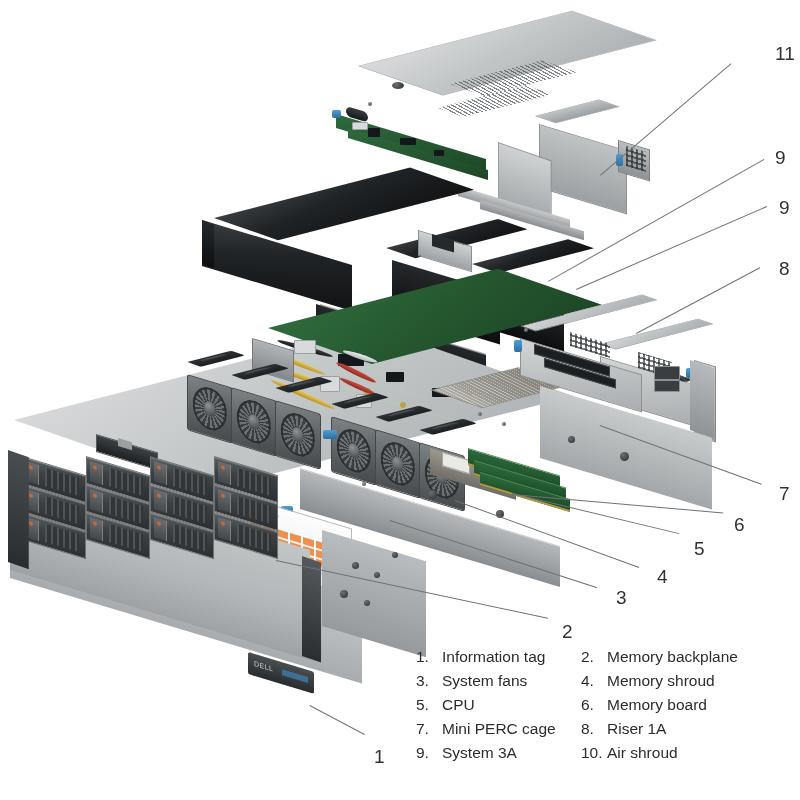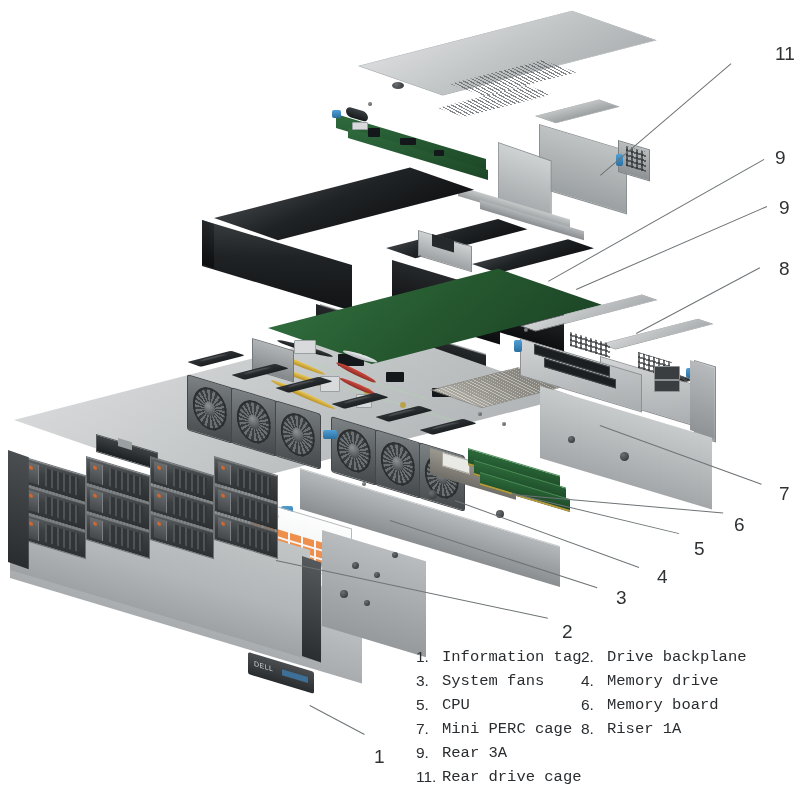--- a/index.html
+++ b/index.html
@@ -41,21 +41,21 @@
     font-size:15.5px;
     color:#2a2d30;
   }
   .legend-row{display:flex;width:100%;height:24px;align-items:flex-start;}
   .legend-cell{display:flex;align-items:flex-start;}
   .legend-cell.left{width:165px;}
   .legend-cell.right{width:200px;}
   .legend-idx{
     width:26px;flex:0 0 26px;text-align:left;
   }
-  .legend-label{white-space:nowrap;font-family:Liberation Mono, monospace;}
+  .legend-label{white-space:nowrap;}
 
   
   .bay{
     position:absolute;
     background:linear-gradient(170deg,#5c5f61 0%,#3c4042 40%,#2c2f31 100%);
     border:1px solid #6d7174;
     box-shadow:inset 0 1px 0 rgba(255,255,255,.18);
   }
   .bay-handle{
     position:absolute;left:3px;top:3px;width:12px;height:calc(100% - 6px);
@@ -722,31 +722,31 @@
   </div>
 
   <div id="legend">
     <div class="legend-row">
       <div class="legend-cell left">
         <span class="legend-idx">1.</span>
         <span class="legend-label">Information tag</span>
       </div>
       <div class="legend-cell right">
         <span class="legend-idx">2.</span>
-        <span class="legend-label">Drive backplane</span>
+        <span class="legend-label">Memory backplane</span>
       </div>
     </div>
     <div class="legend-row">
       <div class="legend-cell left">
         <span class="legend-idx">3.</span>
         <span class="legend-label">System fans</span>
       </div>
       <div class="legend-cell right">
         <span class="legend-idx">4.</span>
-        <span class="legend-label">Memory drive</span>
+        <span class="legend-label">Memory shroud</span>
       </div>
     </div>
     <div class="legend-row">
       <div class="legend-cell left">
         <span class="legend-idx">5.</span>
         <span class="legend-label">CPU</span>
       </div>
       <div class="legend-cell right">
         <span class="legend-idx">6.</span>
         <span class="legend-label">Memory board</span>
@@ -758,28 +758,22 @@
         <span class="legend-label">Mini PERC cage</span>
       </div>
       <div class="legend-cell right">
         <span class="legend-idx">8.</span>
         <span class="legend-label">Riser 1A</span>
       </div>
     </div>
     <div class="legend-row">
       <div class="legend-cell left">
         <span class="legend-idx">9.</span>
-        <span class="legend-label">Rear 3A</span>
-      </div>
-    </div>
-    <div class="legend-row">
-      <div class="legend-cell left">
-        <span class="legend-idx">11.</span>
-        <span class="legend-label">Rear drive cage</span>
+        <span class="legend-label">System 3A</span>
       </div>
       <div class="legend-cell right">
-        <span class="legend-idx"></span>
-        <span class="legend-label"></span>
+        <span class="legend-idx">10.</span>
+        <span class="legend-label">Air shroud</span>
       </div>
     </div>
   </div>
 
 </div>
 
 </body></html>

